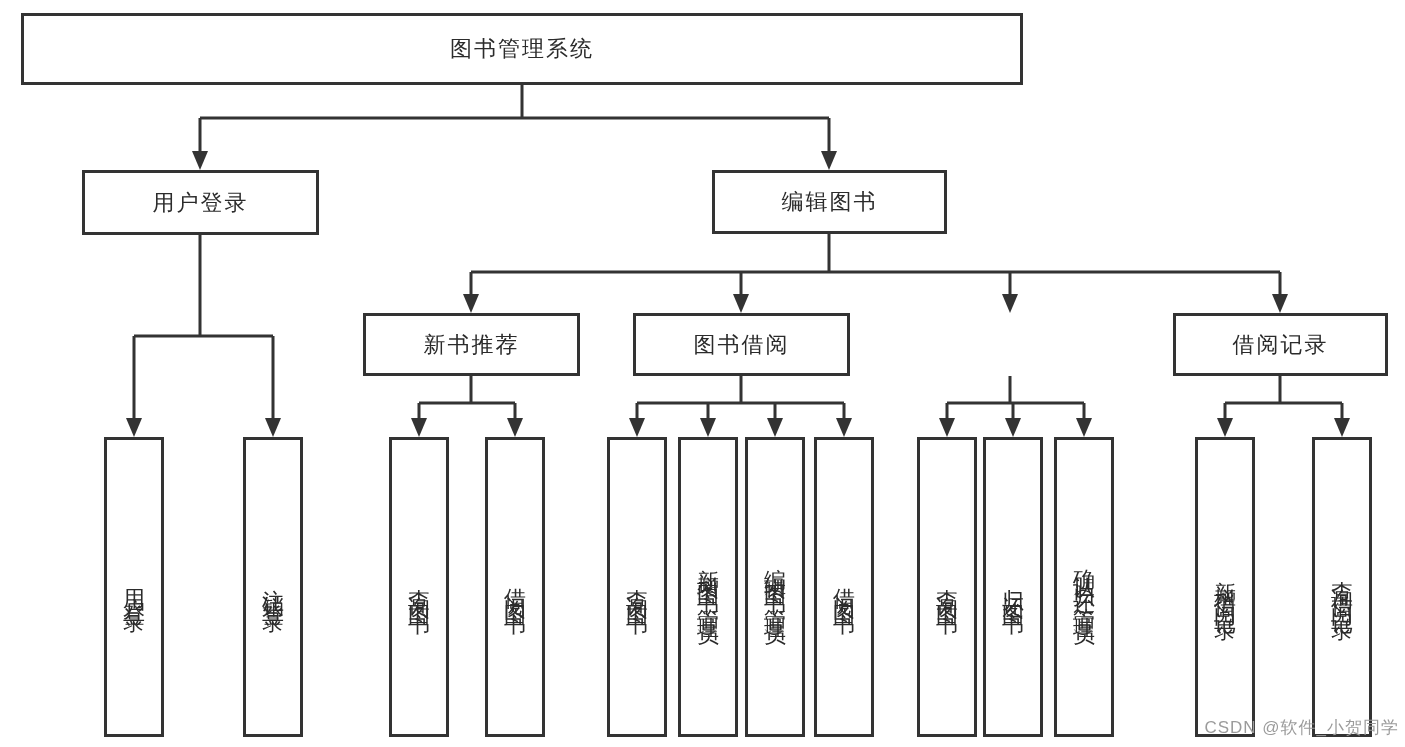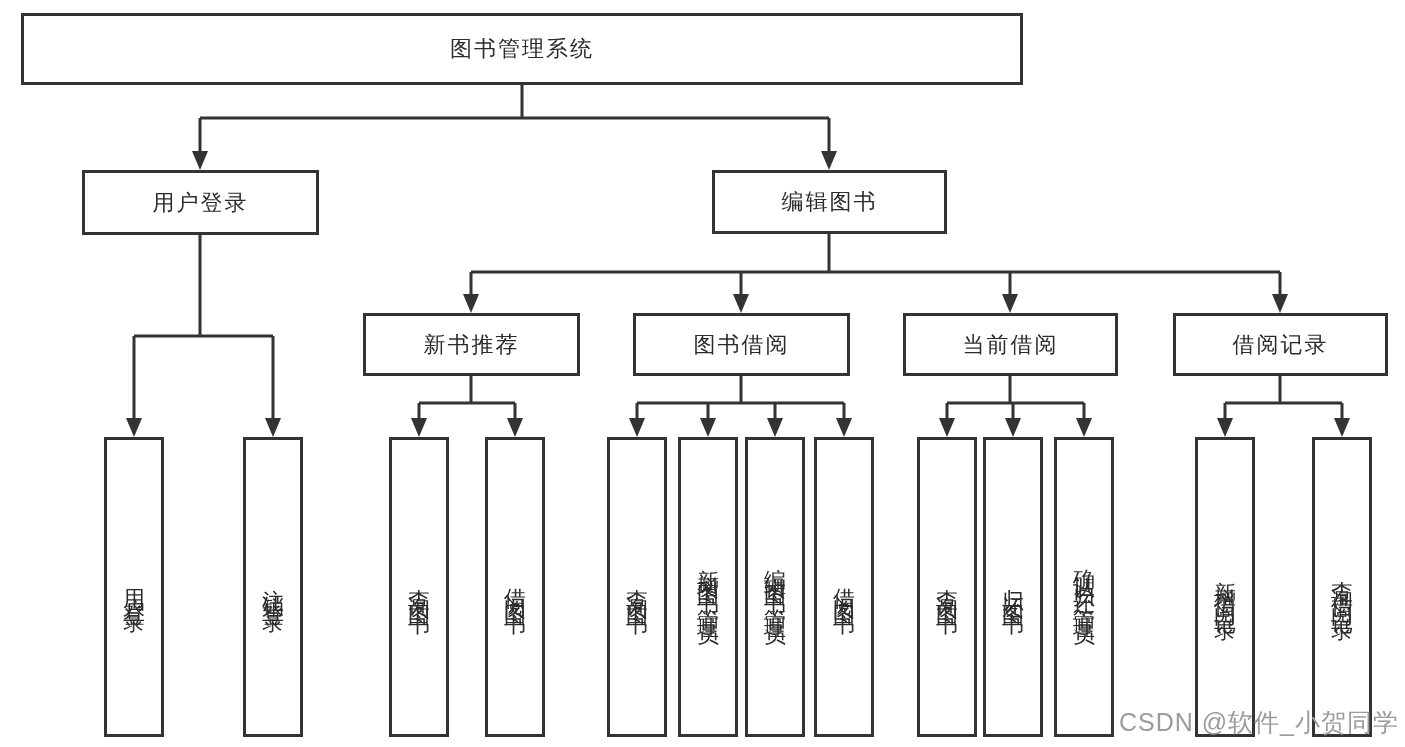--- a/index.html
+++ b/index.html
@@ -15,21 +15,21 @@
     color:#2b2b2b;
   }
   .h-node { font-size:22px; letter-spacing:2px; }
   .leaf  { font-size:22px; }
   .vlabel {
     writing-mode:vertical-rl; text-orientation:mixed;
     letter-spacing:8px; line-height:1; white-space:nowrap;
   }
   .watermark {
     position:absolute; right:6px; bottom:8px;
-    font-size:25px; color:#9b9b9b; letter-spacing:1px; z-index:5;
+    font-size:17px; color:#9b9b9b; letter-spacing:1px; z-index:5;
   }
 </style>
 </head>
 <body>
 
 <div class="stage">
 
   <svg class="wires" viewBox="0 0 1405 747" xmlns="http://www.w3.org/2000/svg">
     <g stroke="#333333" stroke-width="3" fill="none">
       <g>
@@ -87,23 +87,20 @@
   <div class="node h-node" style="left:712px; top:170px; width:235px; height:64px;">
     <span>编辑图书</span>
   </div>
 
   <div class="node h-node" style="left:633px; top:313px; width:217px; height:63px;">
     <span>图书借阅</span>
   </div>
   <div class="node h-node" style="left:363px; top:313px; width:217px; height:63px;">
     <span>新书推荐</span>
   </div>
-  <div class="node h-node" style="left:903px; top:313px; width:215px; height:63px;">
-    <span>当前借阅</span>
-  </div>
   <div class="node h-node" style="left:1173px; top:313px; width:215px; height:63px;">
     <span>借阅记录</span>
   </div>
 
   <div class="node leaf" style="left:104px; top:437px; width:60px; height:300px;">
     <span class="vlabel">用户登录</span>
   </div>
   <div class="node leaf" style="left:243px; top:437px; width:60px; height:300px;">
     <span class="vlabel">注销登录</span>
   </div>

